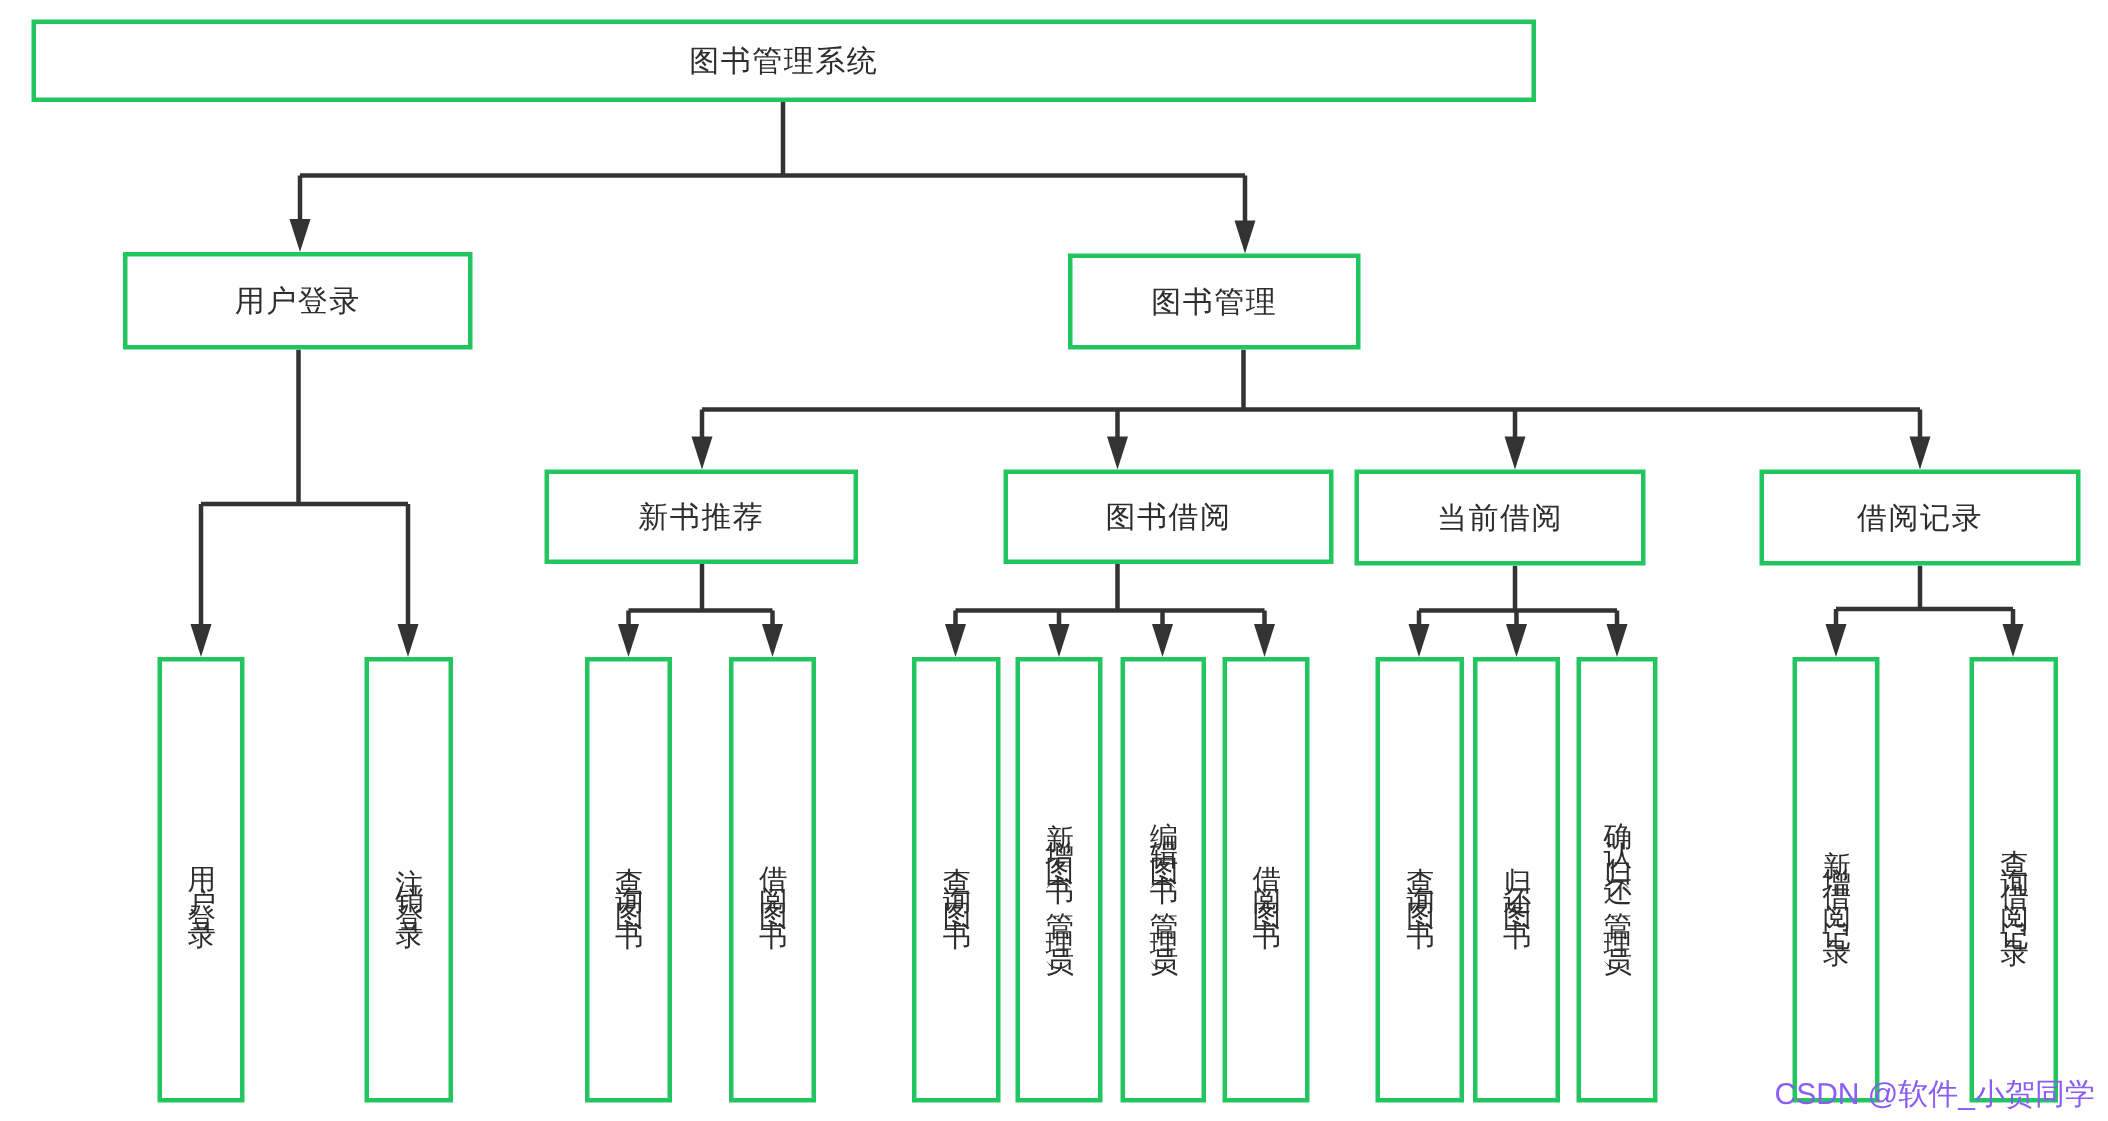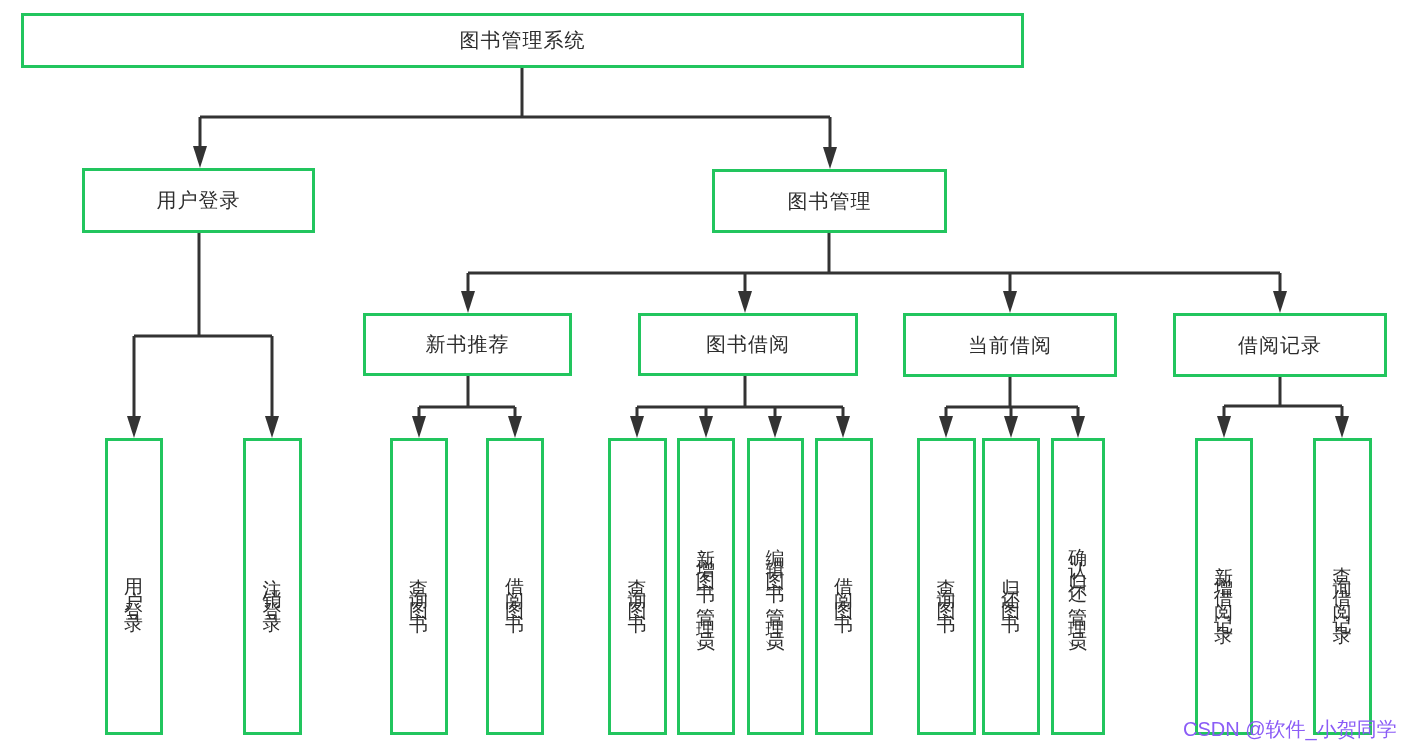--- a/index.html
+++ b/index.html
@@ -139,31 +139,31 @@
     </g>
   </svg>
 
   <div class="node h-node" style="left:21px; top:13px; width:1003px; height:55px;">
     <span>图书管理系统</span>
   </div>
 
   <div class="node h-node" style="left:82px; top:168px; width:233px; height:65px;">
     <span>用户登录</span>
   </div>
-  <div class="node h-node" style="left:712px; top:169px; width:235px; height:64px;">
+  <div class="node h-node" style="left:712px; top:169px; width:195px; height:64px;">
     <span>图书管理</span>
   </div>
 
   <div class="node h-node" style="left:363px; top:313px; width:209px; height:63px;">
     <span>新书推荐</span>
   </div>
-  <div class="node h-node" style="left:638px; top:313px; width:220px; height:63px;">
+  <div class="node h-node" style="left:669px; top:313px; width:220px; height:63px;">
     <span>图书借阅</span>
   </div>
-  <div class="node h-node" style="left:903px; top:313px; width:214px; height:64px;">
+  <div class="node h-node" style="left:903px; top:313px; width:194px; height:64px;">
     <span>当前借阅</span>
   </div>
   <div class="node h-node" style="left:1173px; top:313px; width:214px; height:64px;">
     <span>借阅记录</span>
   </div>
 
   <div class="node leaf" style="left:105px; top:438px; width:58px; height:297px;">
     <span class="leaf-label">用户登录</span>
   </div>
   <div class="node leaf" style="left:243px; top:438px; width:59px; height:297px;">

